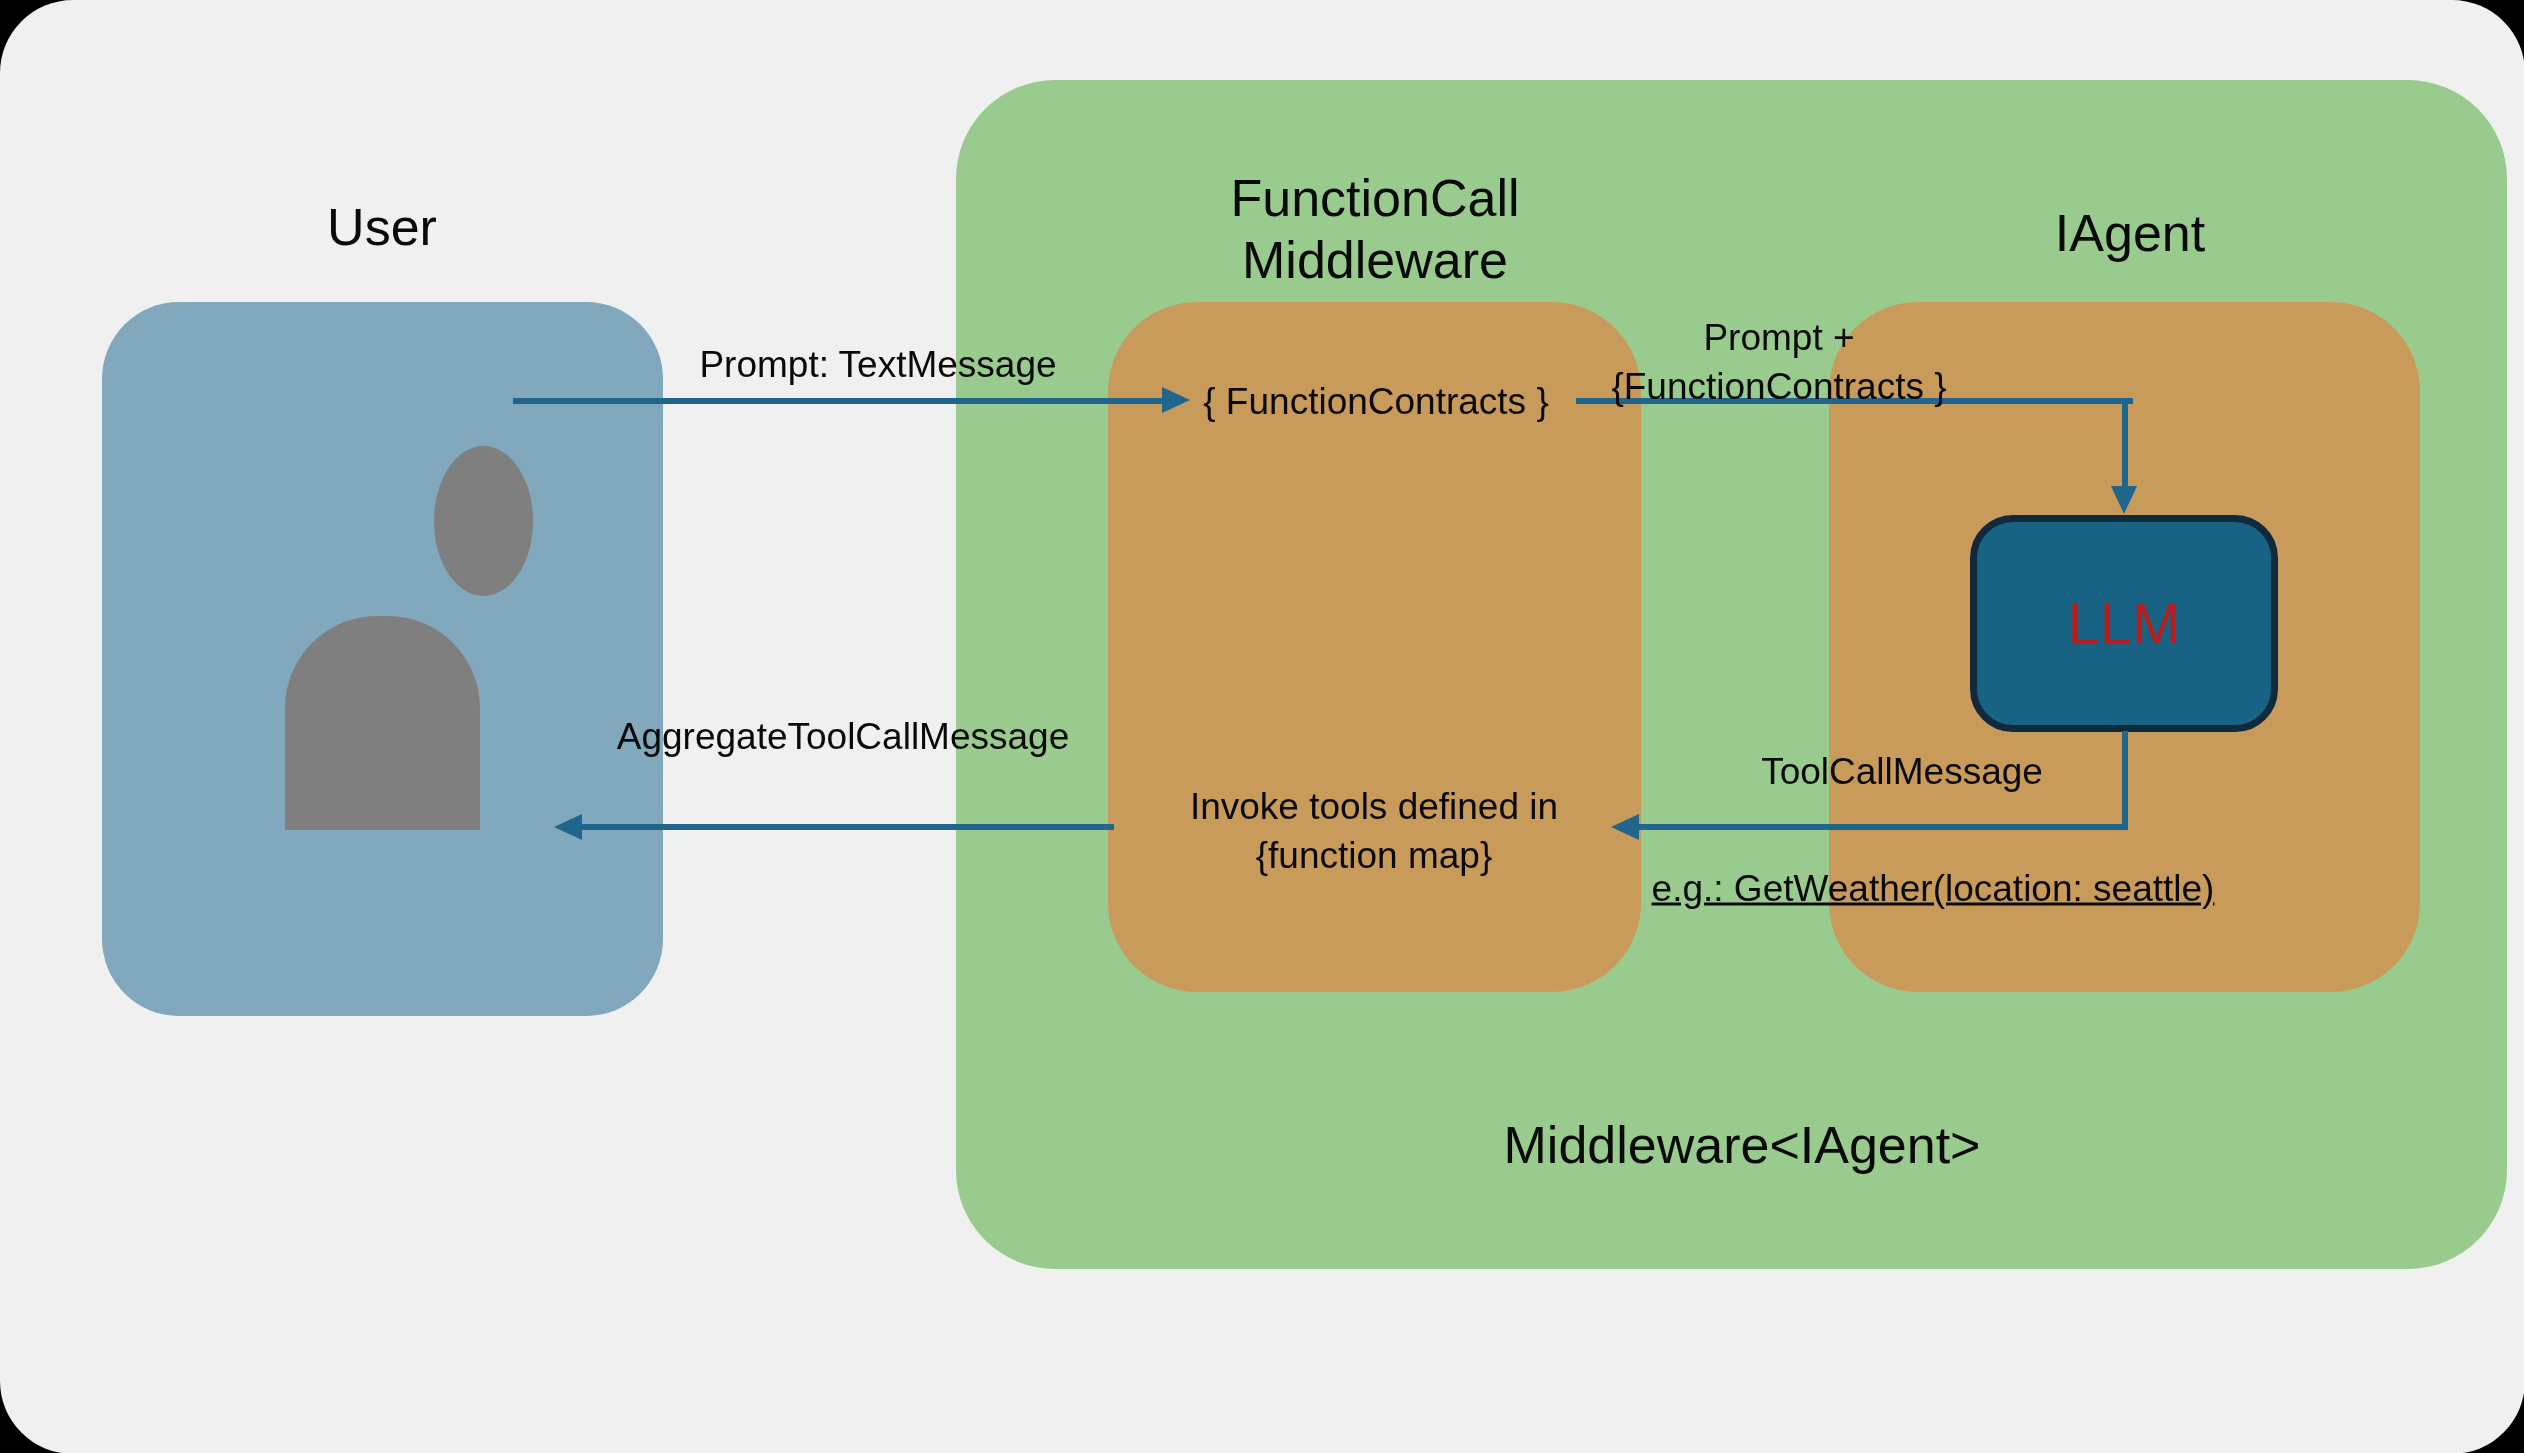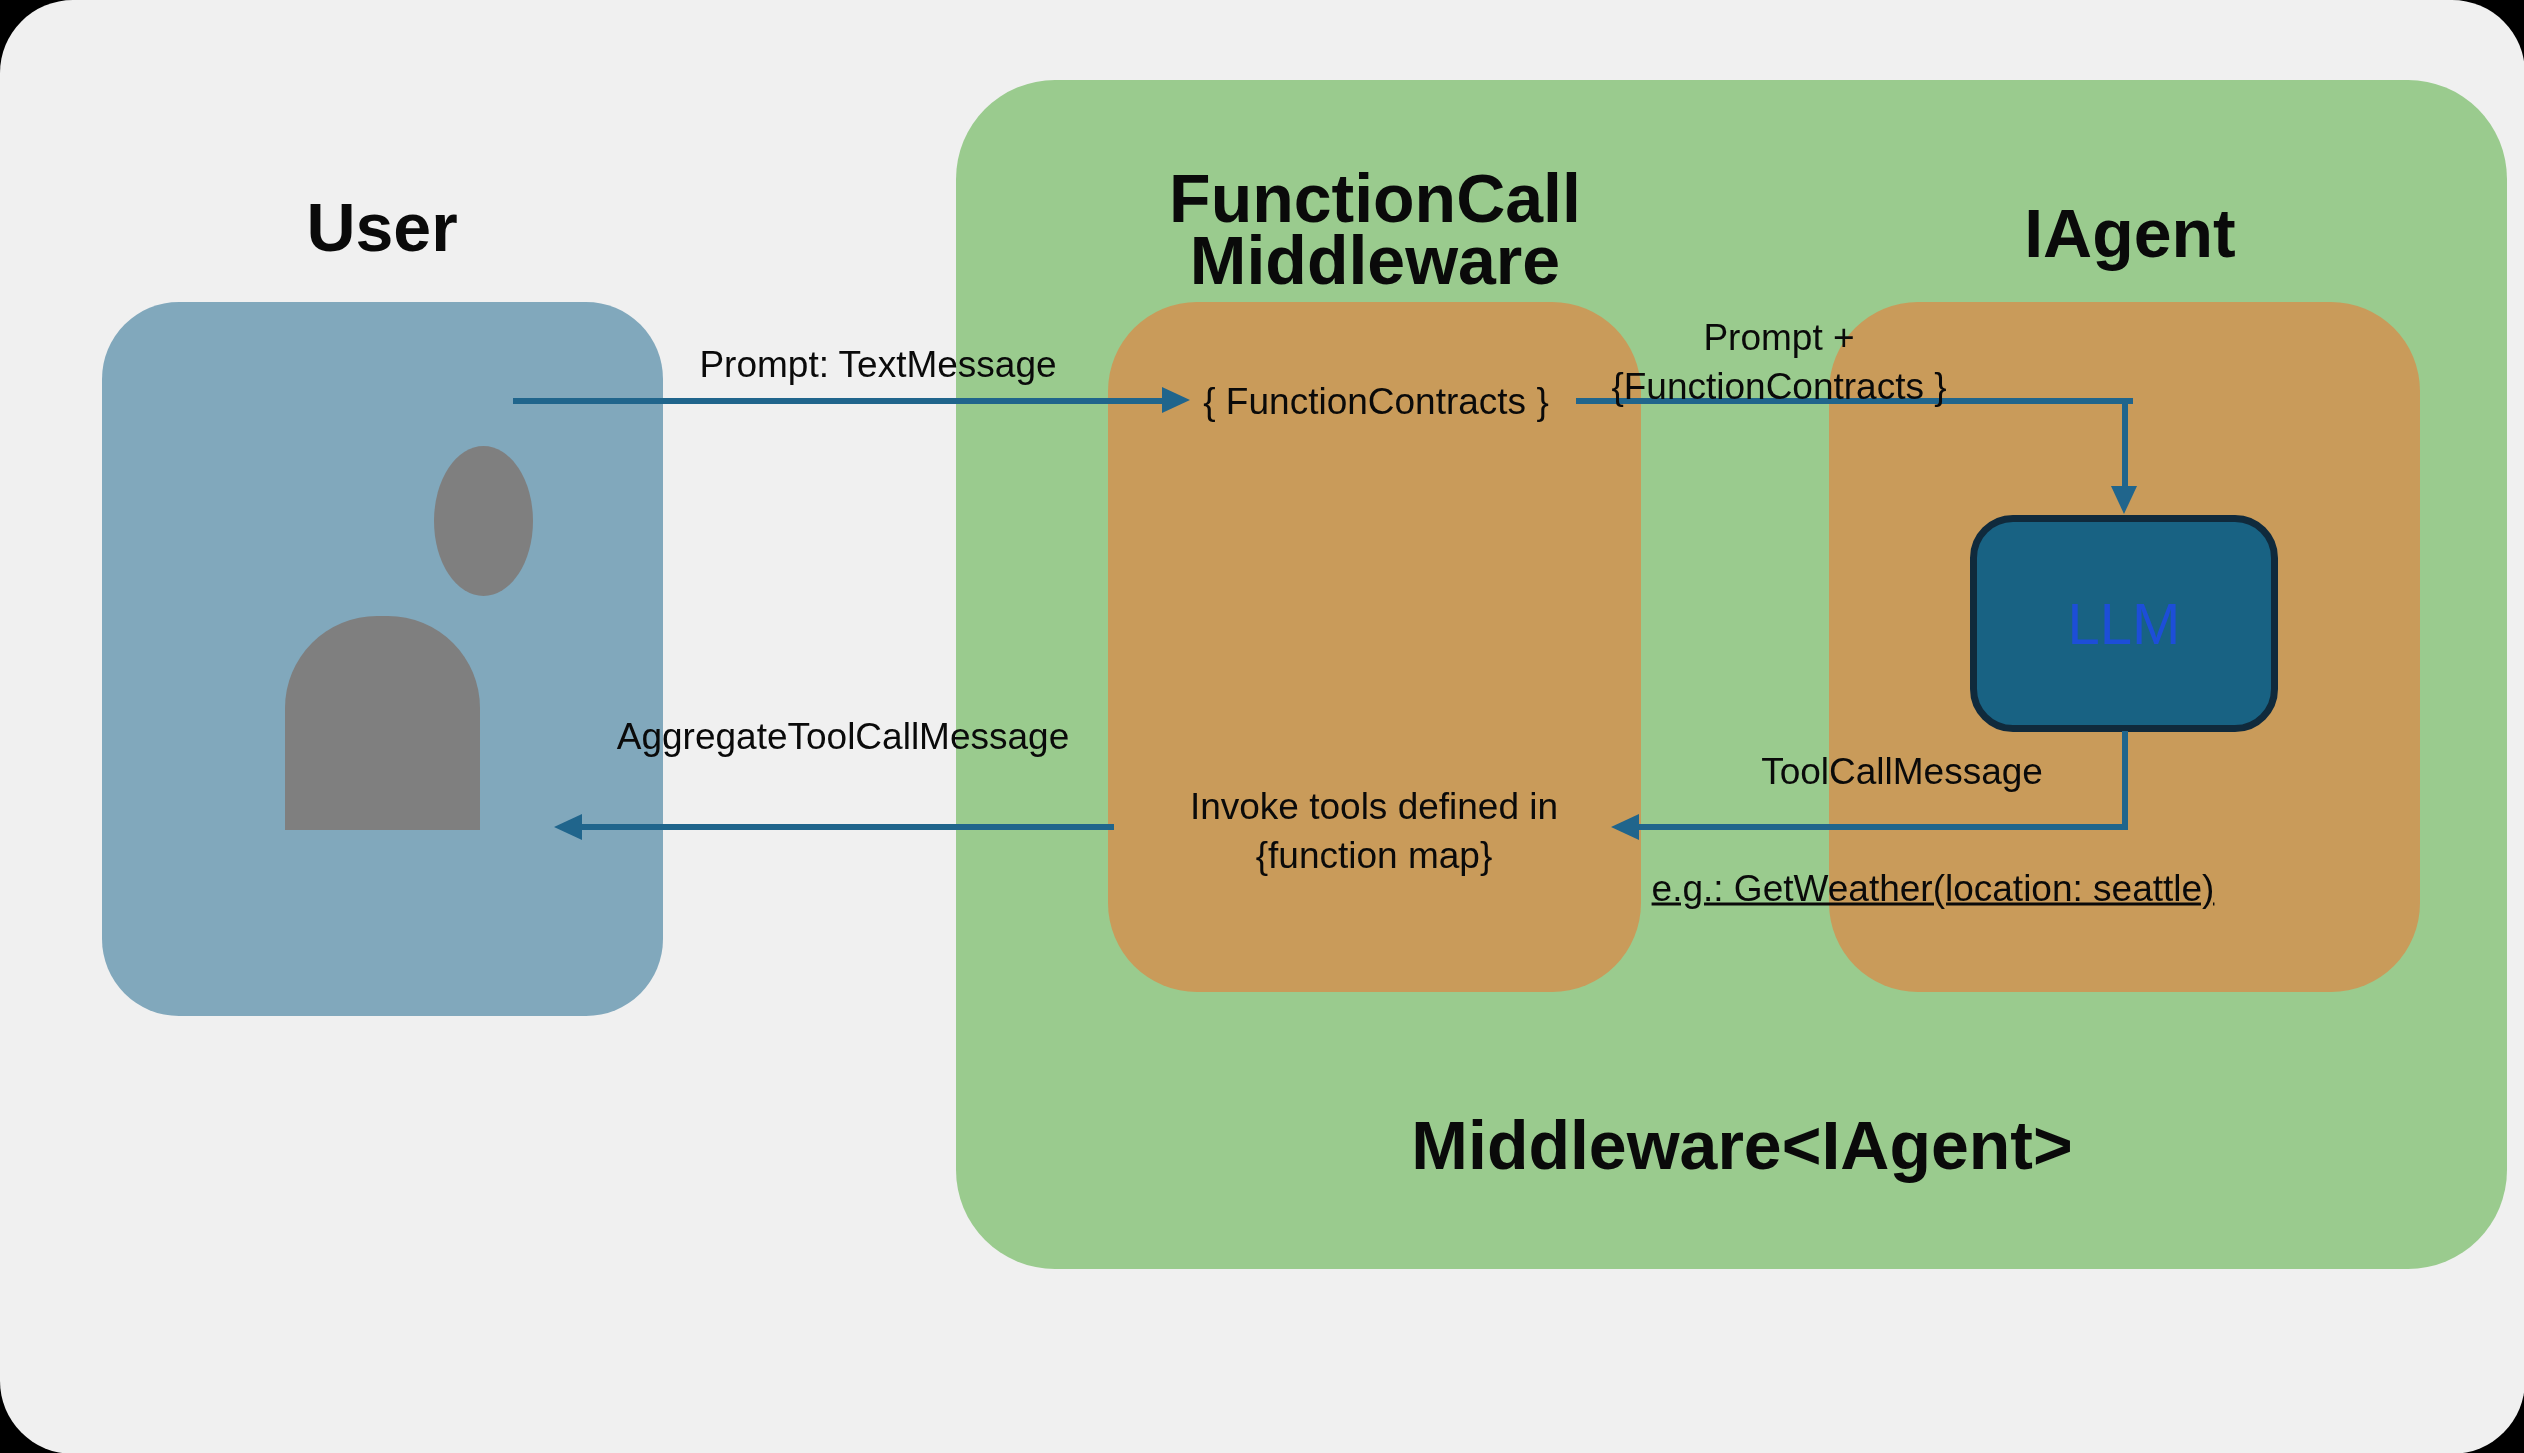--- a/index.html
+++ b/index.html
@@ -30,23 +30,23 @@
            border:7.4px solid var(--c-llm-border);border-radius:43px;}
   
   .person{position:absolute;left:102px;top:302px;width:561px;height:714px;}
   .person .head{position:absolute;left:284px;top:144px;width:195px;height:150px;
                 margin-left:48px;width:99px;height:150px;border-radius:50%;background:var(--c-icon-gray);}
   .person .torso{position:absolute;left:183px;top:314px;width:195px;height:214px;
                  border-radius:92px 92px 0 0;background:var(--c-icon-gray);}
   
   .txt{position:absolute;transform:translate(-50%,-50%);white-space:pre-line;text-align:center;
        color:var(--c-text);}
-  .title{font-size:68px;line-height:62px;font-weight:bold;}
+  .title{font-size:52px;line-height:62px;}
   .label{font-size:37px;line-height:49px;}
-  .llm-text{font-size:58px;color:#1d4ed8;}
+  .llm-text{font-size:58px;color:#b91c1c;}
   .caption{font-size:52px;}
   
   .shaft-h{position:absolute;height:5.5px;background:var(--c-arrow);}
   .shaft-v{position:absolute;width:5.5px;background:var(--c-arrow);}
   .head-right{position:absolute;width:0;height:0;border-top:13px solid transparent;
               border-bottom:13px solid transparent;border-left:28px solid var(--c-arrow);}
   .head-left{position:absolute;width:0;height:0;border-top:13px solid transparent;
              border-bottom:13px solid transparent;border-right:28px solid var(--c-arrow);}
   .head-down{position:absolute;width:0;height:0;border-left:13px solid transparent;
              border-right:13px solid transparent;border-top:28px solid var(--c-arrow);}

